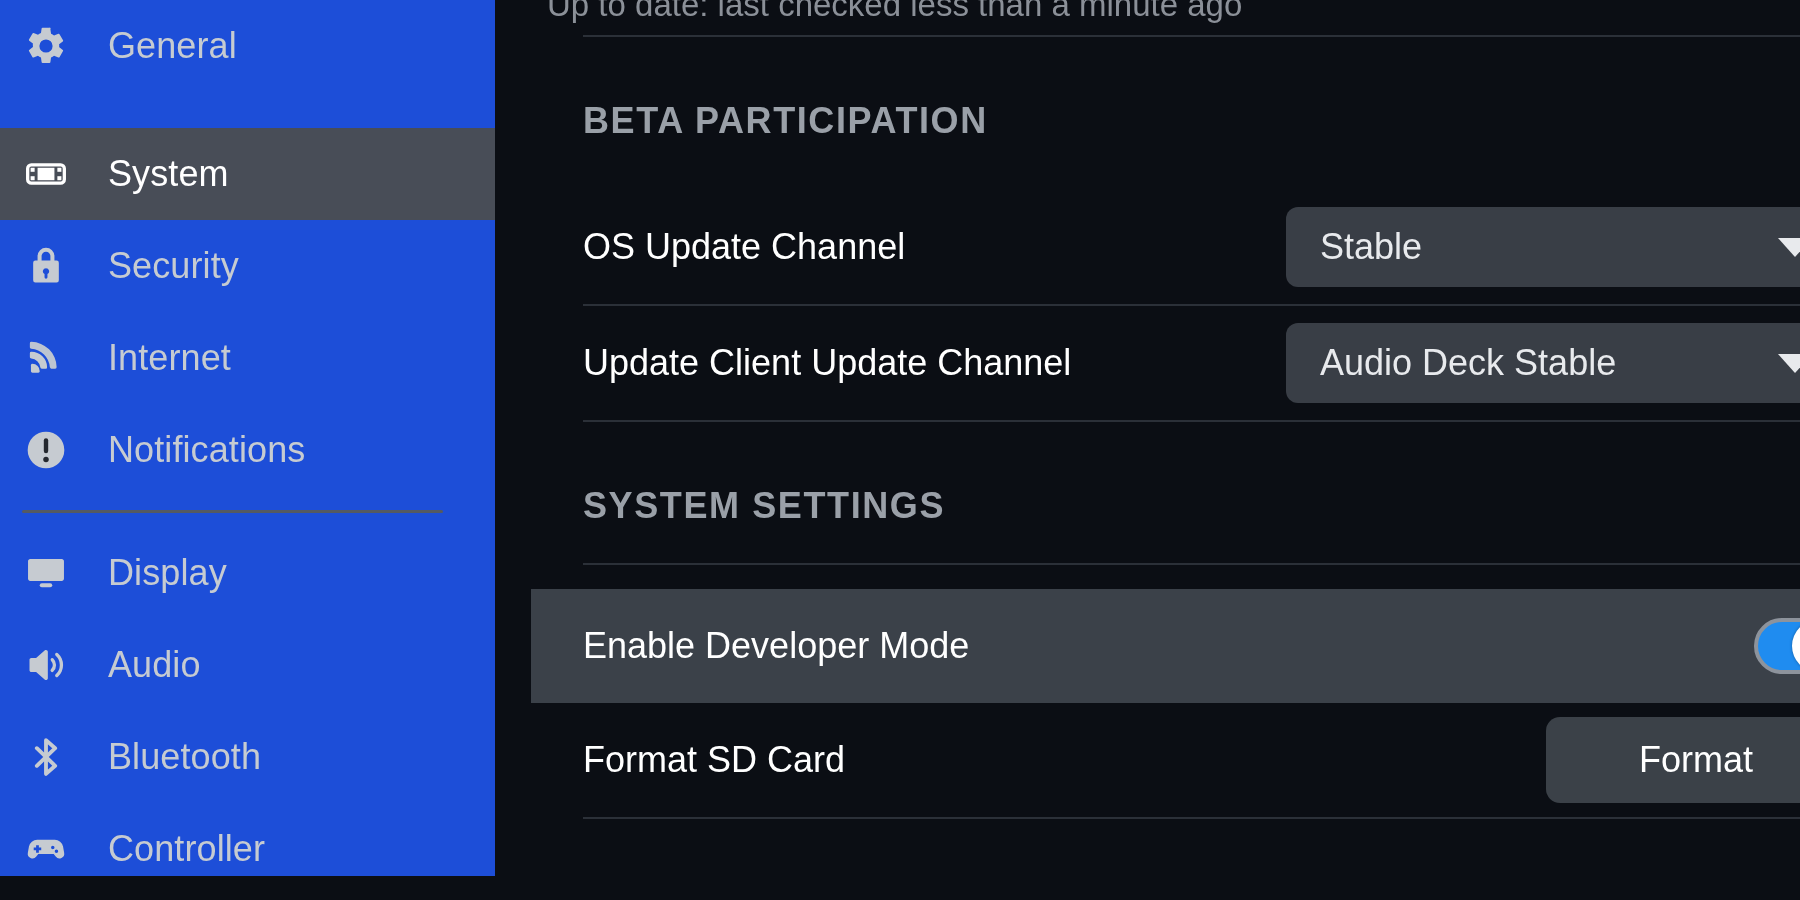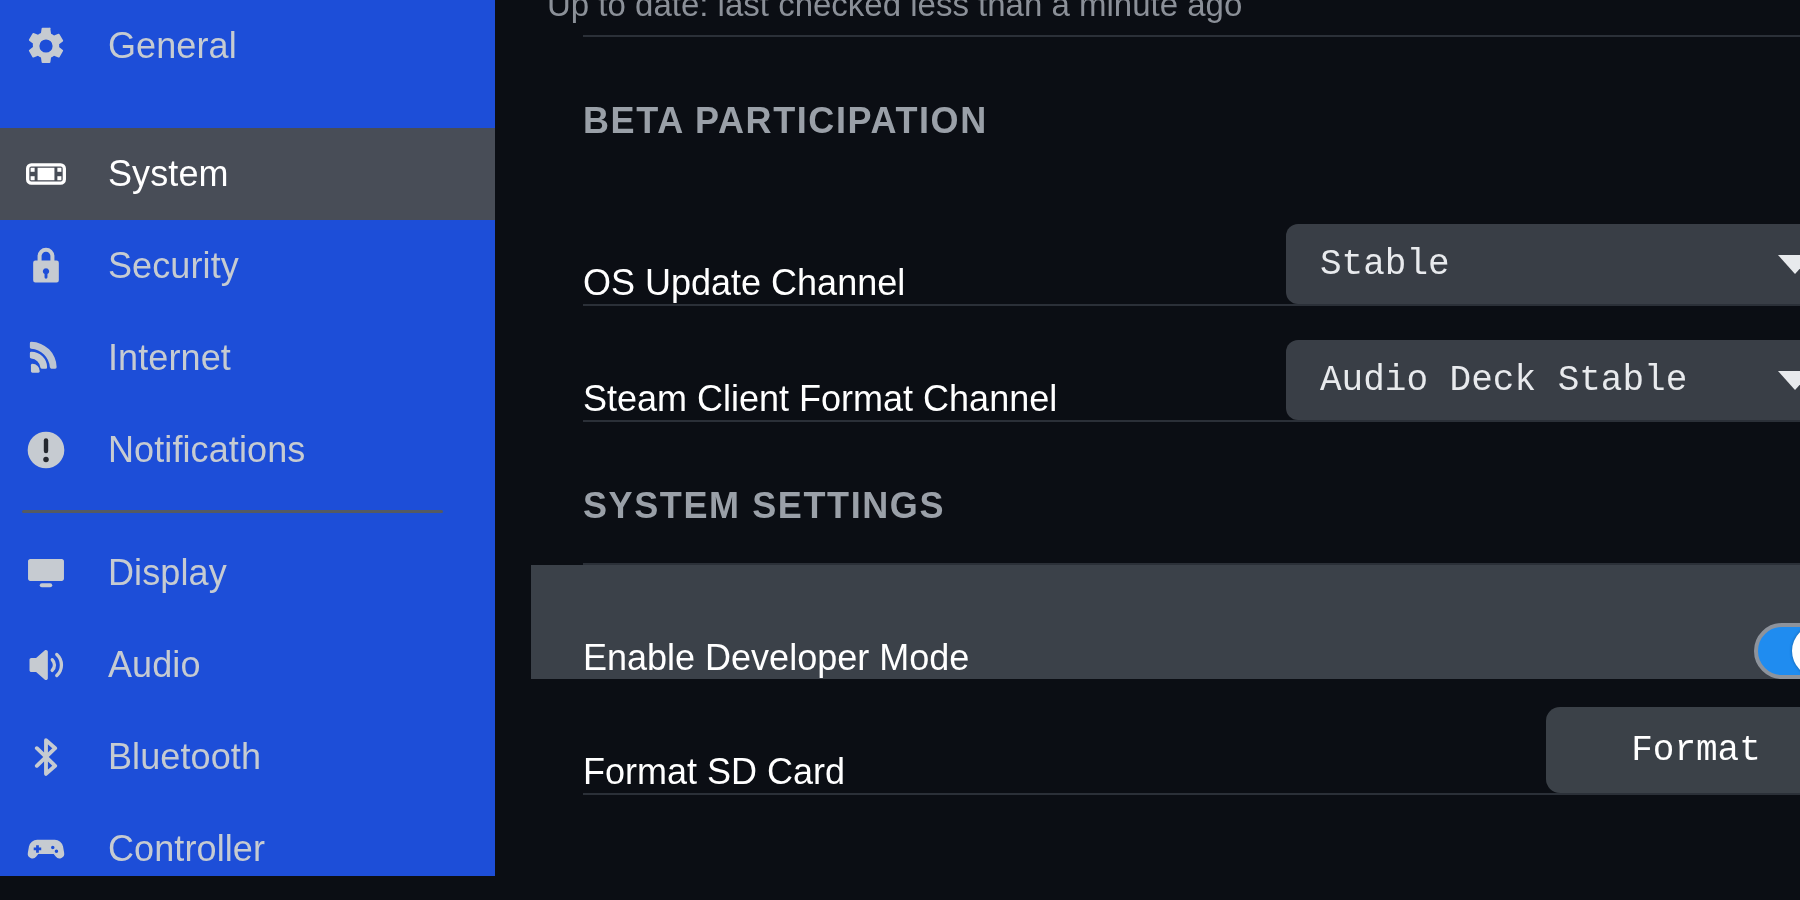--- a/index.html
+++ b/index.html
@@ -85,38 +85,37 @@
   .section-head {
     font-size:36px;
     font-weight:bold;
     color:#9aa0a8;
     letter-spacing:1.6px;
     padding-left:52px;
   }
 
   .row {
     display:flex;
-    align-items:flex-end;
+    align-items:center;
     height:114px;
     padding-left:52px;
     padding-right:0;
     position:relative;
   }
-  .row.highlight { background:#3b4149; }
+  .row.highlight { background:#3b4149;margin-top:24px; }
   .row-label {
     font-size:36px;
     color:#ffffff;
     white-space:nowrap;
     flex:0 0 auto;
   }
   .row-control {
     margin-left:auto;
     display:flex;
     align-items:center;
-    font-family:Liberation Mono, monospace;
   }
 
   
   .dropdown {
     background:#393e46;
     border-radius:12px;
     height:80px;
     display:flex;
     align-items:center;
     justify-content:space-between;
@@ -295,21 +294,21 @@
           <span class="dropdown">
             <span class="dd-value">Stable</span>
             <span class="dd-arrow"></span>
           </span>
         </span>
       </div>
 
       <div class="hr"></div>
 
       <div class="row">
-        <span class="row-label">Steam Client Format Channel</span>
+        <span class="row-label">Update Client Update Channel</span>
         <span class="row-control">
           <span class="dropdown">
             <span class="dd-value">Audio Deck Stable</span>
             <span class="dd-arrow"></span>
           </span>
         </span>
       </div>
 
       <div class="hr"></div>
 

